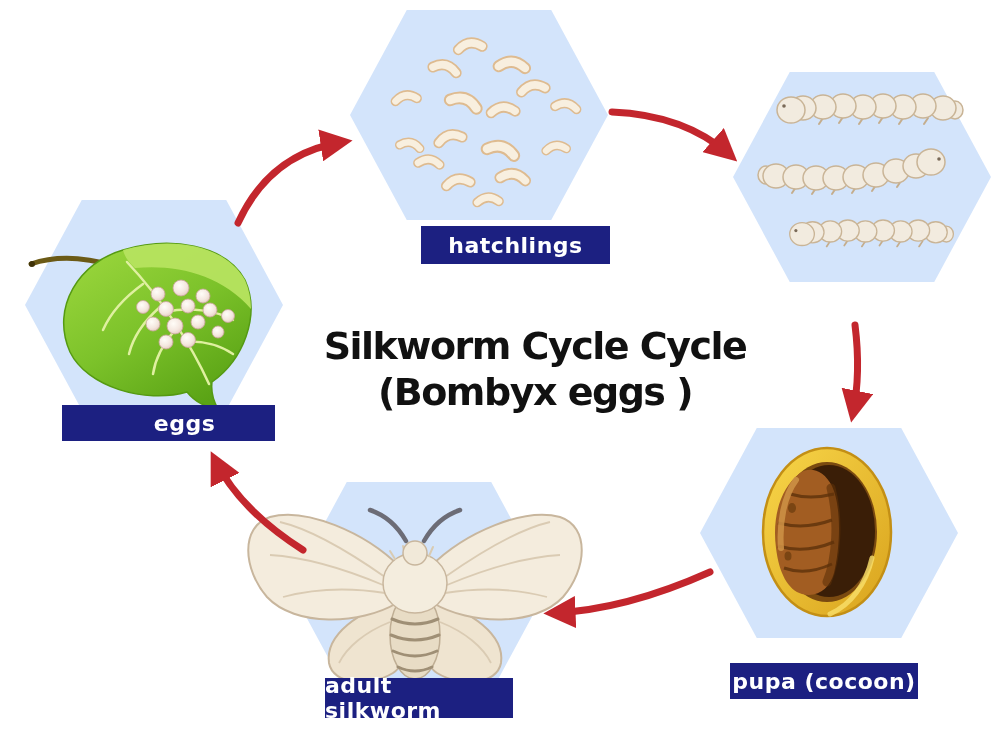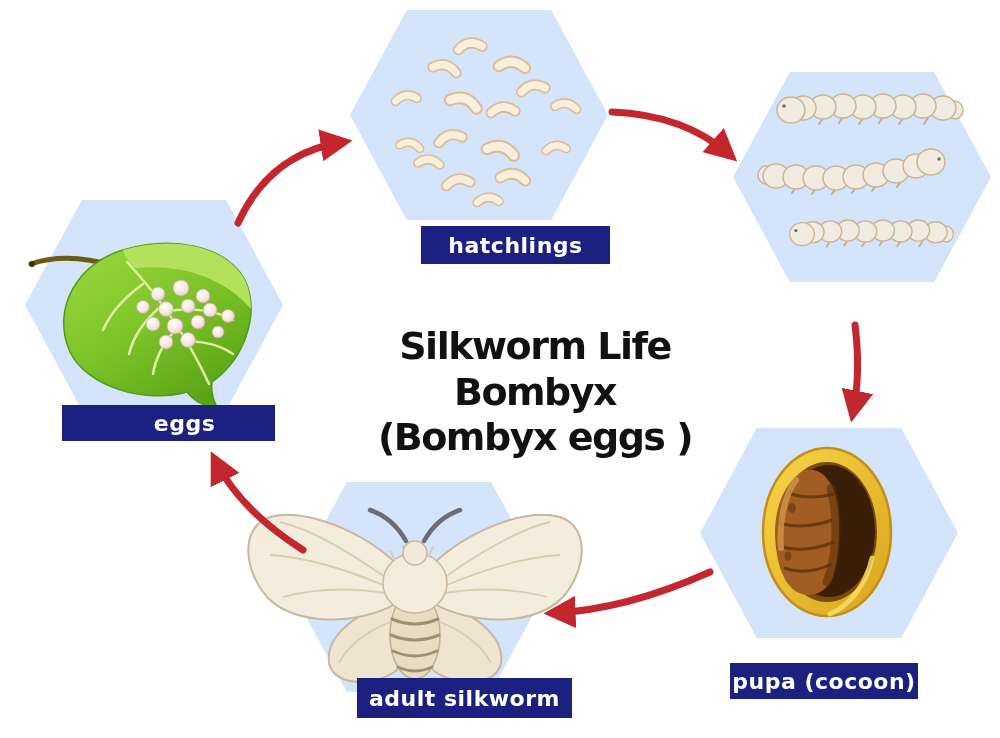--- a/index.html
+++ b/index.html
@@ -35,21 +35,21 @@
   .wing{fill:#f4ecdd;stroke:#c8b69d;stroke-width:2;}
   .hwing{fill:#efe4d0;stroke:#c8b69d;stroke-width:2;}
   .ant{fill:none;stroke:#6c6c76;stroke-width:4.5;stroke-linecap:round;}
 </style>
 </head>
 <body>
 
 <div class="canvas">
 
   <div class="title">
-    <div>Silkworm Life Bombyx</div>
+    <div>Silkworm Cycle Cycle</div>
     <div>(Bombyx eggs )</div>
   </div>
 
   <div class="stage" style="left:350px;top:10px;">
     <div class="hex"></div>
     <svg class="illus" style="left:0;top:0;width:258px;height:210px;" viewBox="0 0 258 210">
       <defs>
         <g id="worm">
           <path class="wo" d="M-12 2 Q 0 -8 12 2"></path>
           <path class="wi" d="M-12 2 Q 0 -8 12 2"></path>
@@ -188,21 +188,21 @@
       <ellipse cx="180" cy="148" rx="25" ry="44" fill="#e8dcc5" stroke="#bfae94" stroke-width="1.5"></ellipse>
       <path class="band" d="M 157 132 Q 180 142 203 132"></path>
       <path class="band" d="M 156 148 Q 180 158 204 148"></path>
       <path class="band" d="M 158 164 Q 180 174 202 164"></path>
       <path class="band" d="M 163 180 Q 180 188 197 180"></path>
       <ellipse cx="180" cy="96" rx="32" ry="30" fill="#f4edde" stroke="#c8b69d" stroke-width="1.5"></ellipse>
       <path d="M 160 72 L 155 64 M 170 68 L 168 59 M 182 67 L 183 58 M 194 69 L 198 60" stroke="#d9cbb2" stroke-width="2" stroke-linecap="round"></path>
       <circle cx="180" cy="66" r="12" fill="#f1e9d9" stroke="#c8b69d" stroke-width="1.5"></circle>
     </svg>
   </div>
-  <div class="stage-label" style="left:325px;top:678px;width:215px;height:40px;margin-left:32px;">adult silkworm</div>
+  <div class="stage-label" style="left:325px;top:678px;width:188px;height:40px;">adult silkworm</div>
 
   <div class="stage" style="left:25px;top:200px;">
     <div class="hex"></div>
     <svg class="illus" style="left:0;top:12px;width:260px;height:200px;" viewBox="0 0 260 200">
       <defs>
         <linearGradient id="leafg" x1="0" y1="0" x2="0.7" y2="1">
           <stop offset="0" stop-color="#9fd93f"></stop>
           <stop offset="0.55" stop-color="#7cc22a"></stop>
           <stop offset="1" stop-color="#5aa315"></stop>
         </linearGradient>

